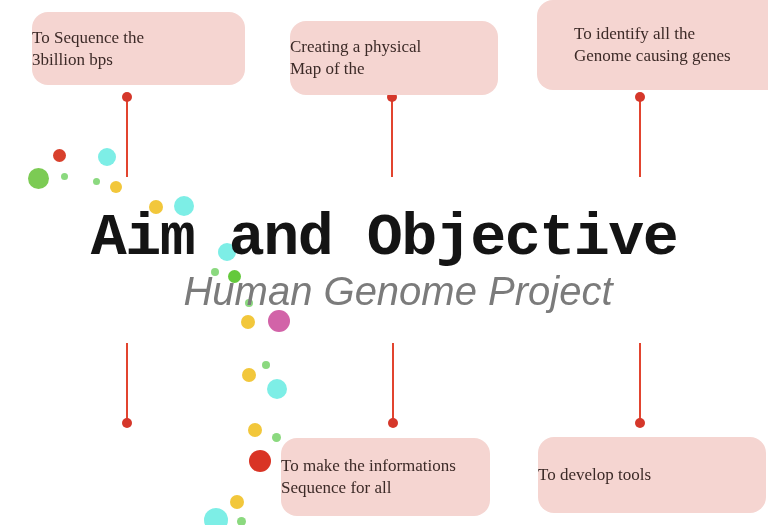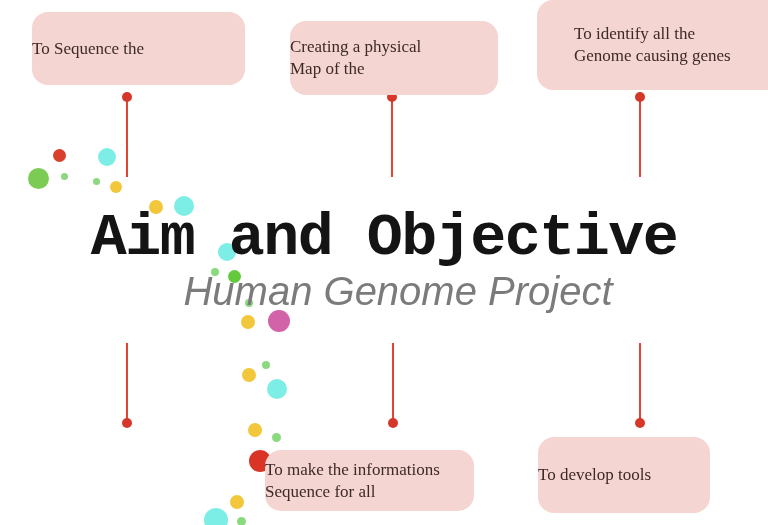--- a/index.html
+++ b/index.html
@@ -15,22 +15,22 @@
     text-align:center;
     font-size:17px; line-height:22px;
     color:var(--box-text,#3c2a27);
     font-family:Liberation Serif, serif;
   }
   .box span { display:block; }
   #box1 { left:32px;  top:12px;  width:213px; height:73px; }
   #box2 { left:290px; top:9px;   width:208px; height:74px;margin-top:12px; }
   #box3 { left:537px; top:0;  width:211px; height:90px;padding-left:37px; }
   #box4 { left:22px;  top:437px; width:211px; height:77px; }
-  #box5 { left:265px; top:438px; width:209px; height:61px;margin-top:12px; }
-  #box6 { left:538px; top:437px; width:172px; height:76px; }
+  #box5 { left:281px; top:438px; width:209px; height:78px; }
+  #box6 { left:538px; top:437px; width:228px; height:76px; }
   .title {
     position:absolute; z-index:4; left:0; right:0; top:204px;
     text-align:center;
     font-size:60px; font-weight:800; letter-spacing:-1.5px;
     color:#141414;
     font-family:Liberation Mono, monospace;
   }
   .subtitle {
     position:absolute; z-index:4; left:0; right:0; top:269px;
     text-align:center;
@@ -42,20 +42,21 @@
   .connector-dot  { position:absolute; z-index:2; border-radius:50%; }
   .decor-dot      { position:absolute; z-index:1; border-radius:50%; }
 </style>
 </head>
 <body>
 
 <div id="stage" style="--box-fill: #f5d5d1; --box-text: #3c2a27;">
 
   <div class="box" id="box1">
     <span>To Sequence the</span>
+    <span>3billion bps</span>
   </div>
 
   <div class="box" id="box2">
     <span>Creating a physical</span>
     <span>Map of the</span>
   </div>
 
   <div class="box" id="box3">
     <span>To identify all the</span>
     <span>Genome causing genes</span>

